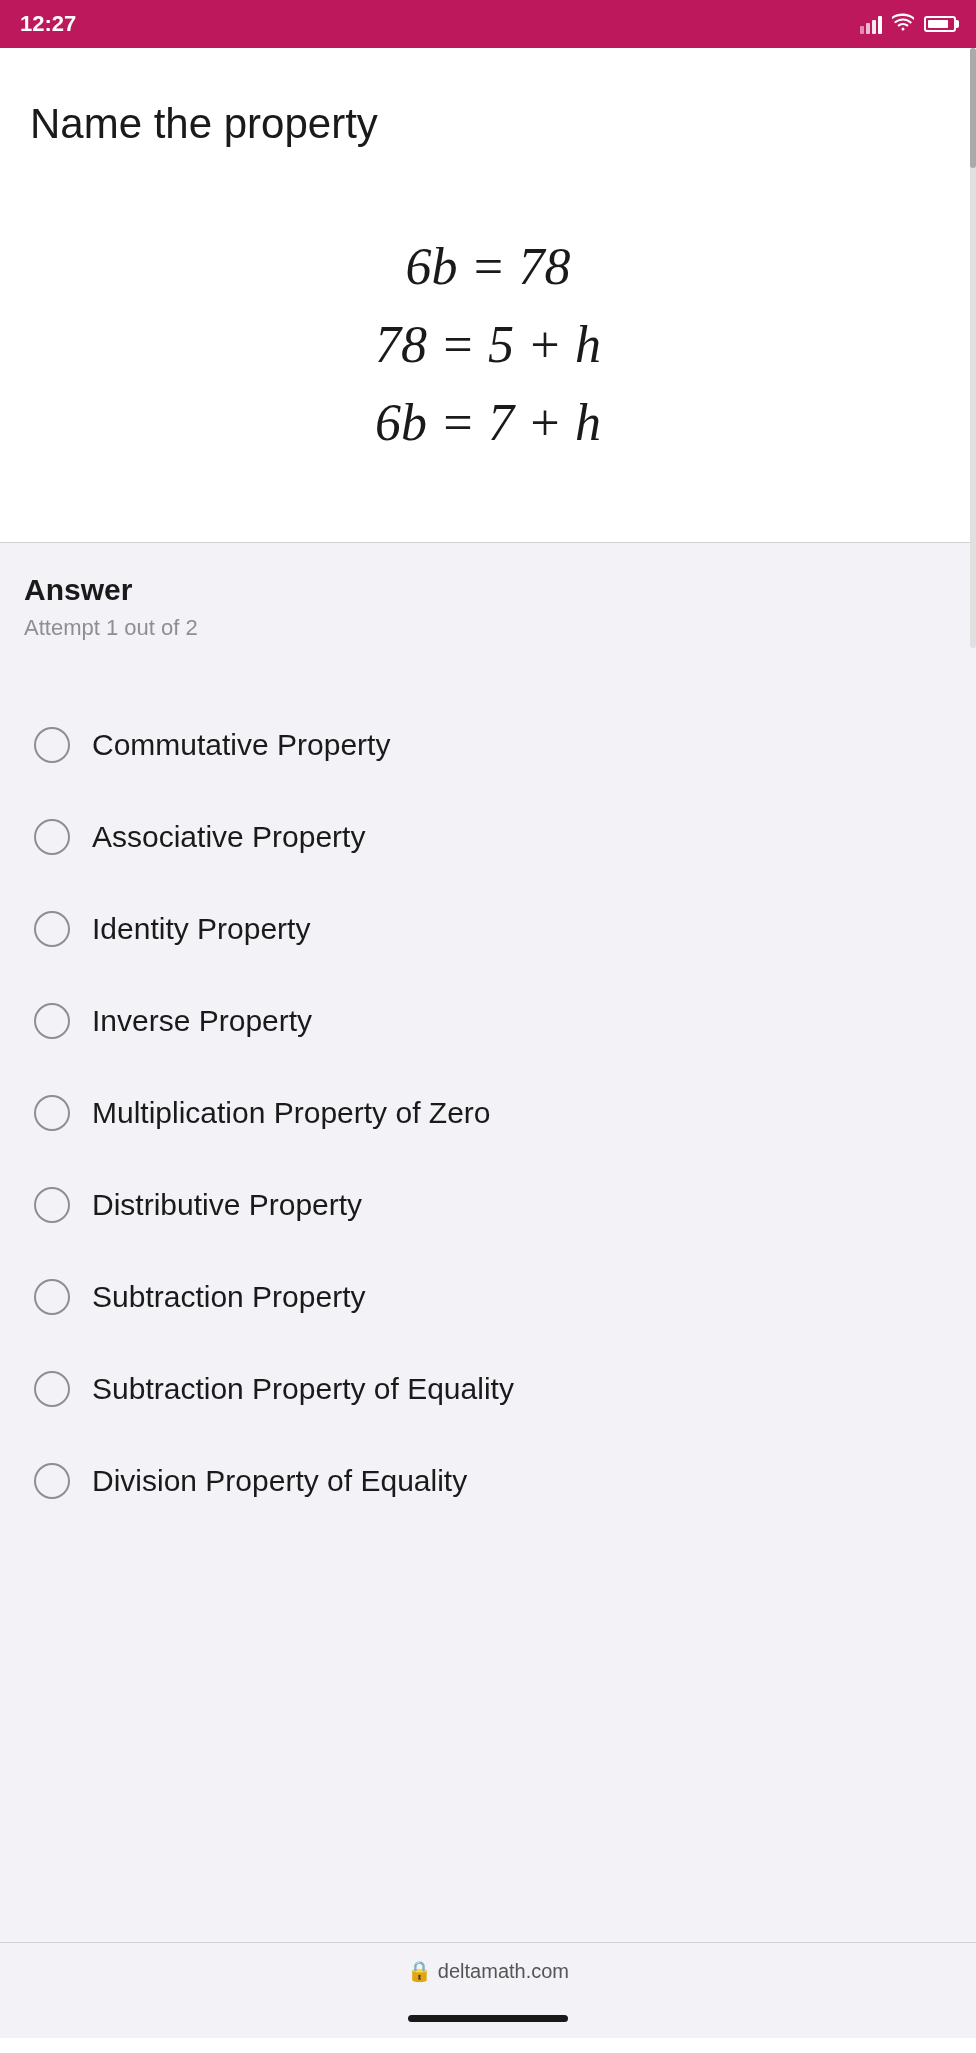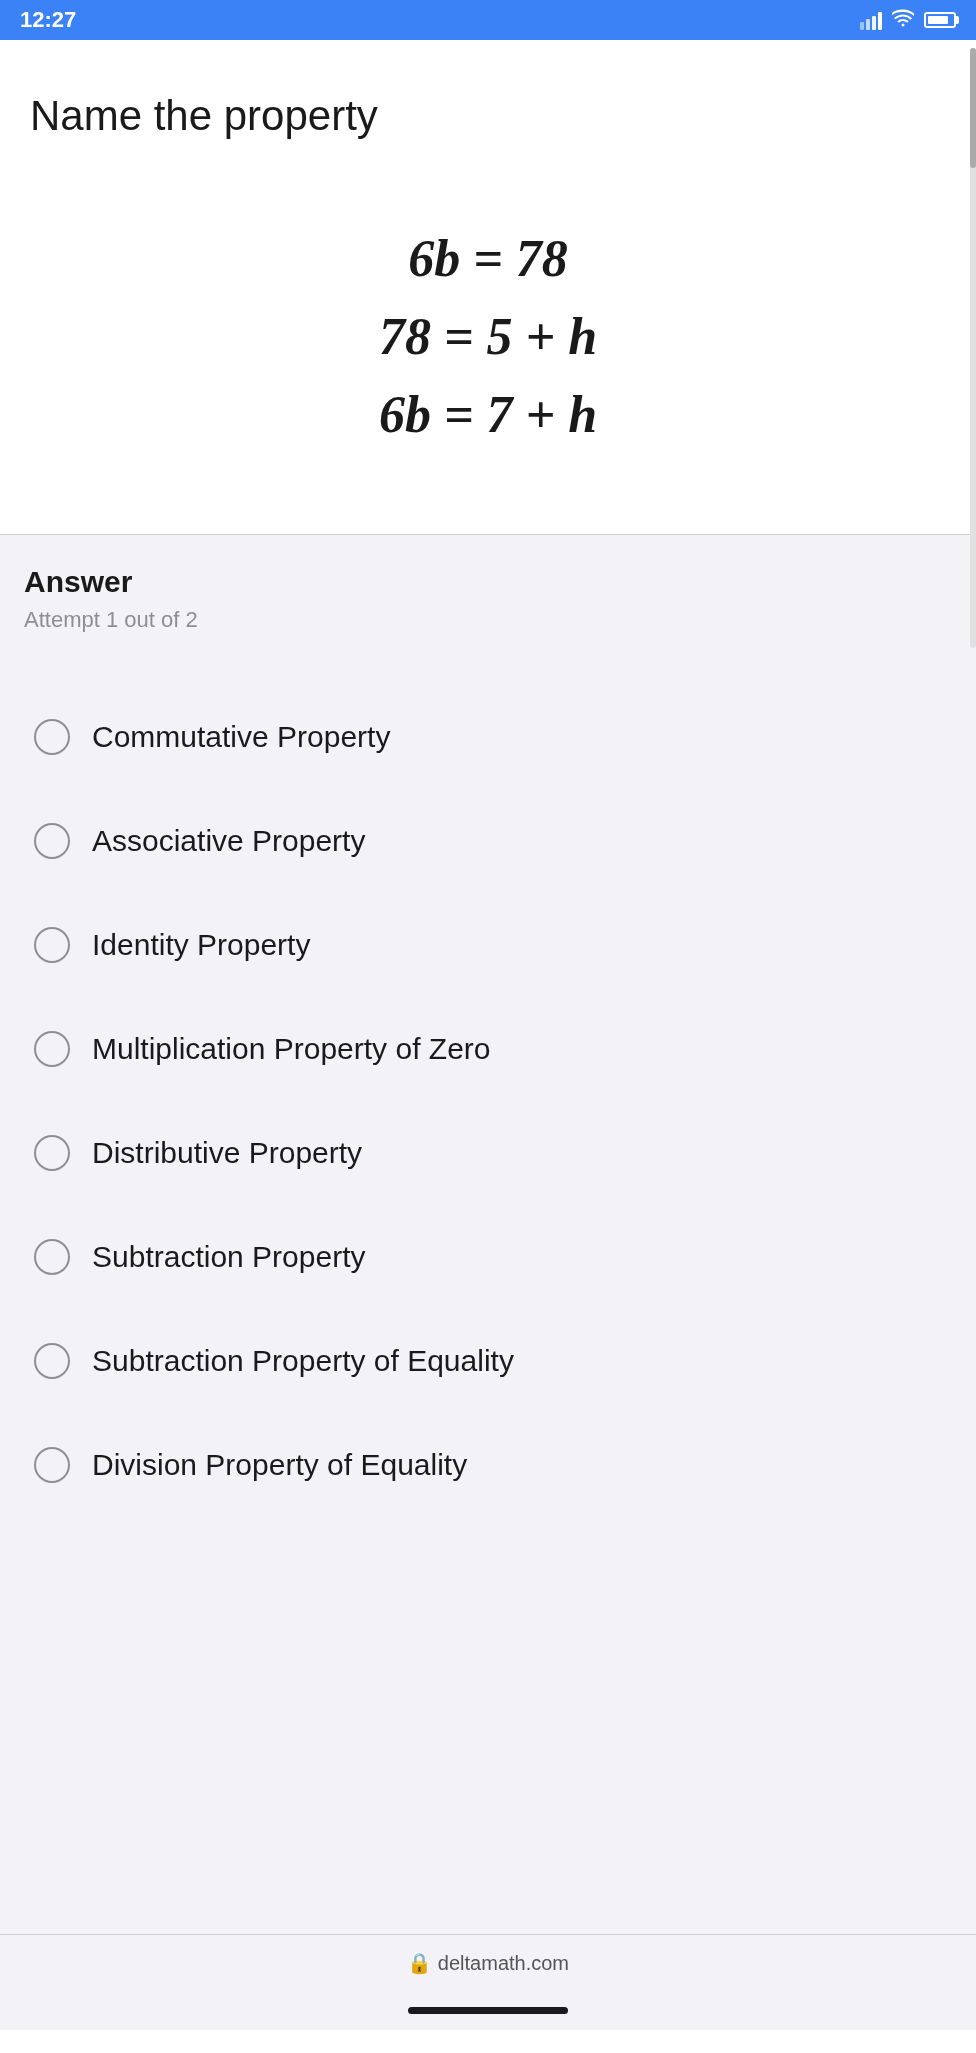--- a/index.html
+++ b/index.html
@@ -12,27 +12,27 @@
     body {
       font-family: -apple-system, BlinkMacSystemFont, 'Helvetica Neue', Arial, sans-serif;
       background: #ffffff;
       width: 976px;
       min-height: 2053px;
       overflow-x: hidden;
     }
 
     
     .status-bar {
-      background: #3b82f6;
+      background: #be185d;
       color: white;
       display: flex;
       justify-content: space-between;
       align-items: center;
       padding: 8px 20px;
-      height: 40px;
+      height: 48px;
     }
 
     .status-time {
       font-size: 22px;
       font-weight: 600;
       color: white;
     }
 
     .status-icons {
       display: flex;
@@ -58,21 +58,21 @@
     
     .math-display {
       text-align: center;
       padding: 40px 20px 60px 20px;
       background: #ffffff;
     }
 
     .math-equation {
       font-size: 52px;
       font-style: italic;
-      font-weight: 700;
+      font-weight: 400;
       color: #1a1a1a;
       line-height: 1.5;
       font-family: Georgia, 'Times New Roman', serif;
     }
 
     
     .answer-section {
       background: #f2f2f7;
       border-top: 1px solid #d1d1d6;
       padding: 30px 16px 30px 24px;
@@ -89,21 +89,21 @@
     .attempt-text {
       font-size: 22px;
       color: #8e8e93;
       margin-bottom: 60px;
     }
 
     
     .options-list {
       display: flex;
       flex-direction: column;
-      gap: 16px;
+      gap: 4px;
     }
 
     .option-item {
       display: flex;
       align-items: center;
       gap: 22px;
       padding: 26px 10px;
       cursor: pointer;
       border-bottom: none;
     }
@@ -235,20 +235,24 @@
         <div class="option-item">
           <div class="radio-circle"></div>
           <span class="option-label">Associative Property</span>
         </div>
         <div class="option-item">
           <div class="radio-circle"></div>
           <span class="option-label">Identity Property</span>
         </div>
         <div class="option-item">
           <div class="radio-circle"></div>
+          <span class="option-label">Inverse Property</span>
+        </div>
+        <div class="option-item">
+          <div class="radio-circle"></div>
           <span class="option-label">Multiplication Property of Zero</span>
         </div>
         <div class="option-item">
           <div class="radio-circle"></div>
           <span class="option-label">Distributive Property</span>
         </div>
         <div class="option-item">
           <div class="radio-circle"></div>
           <span class="option-label">Subtraction Property</span>
         </div>

